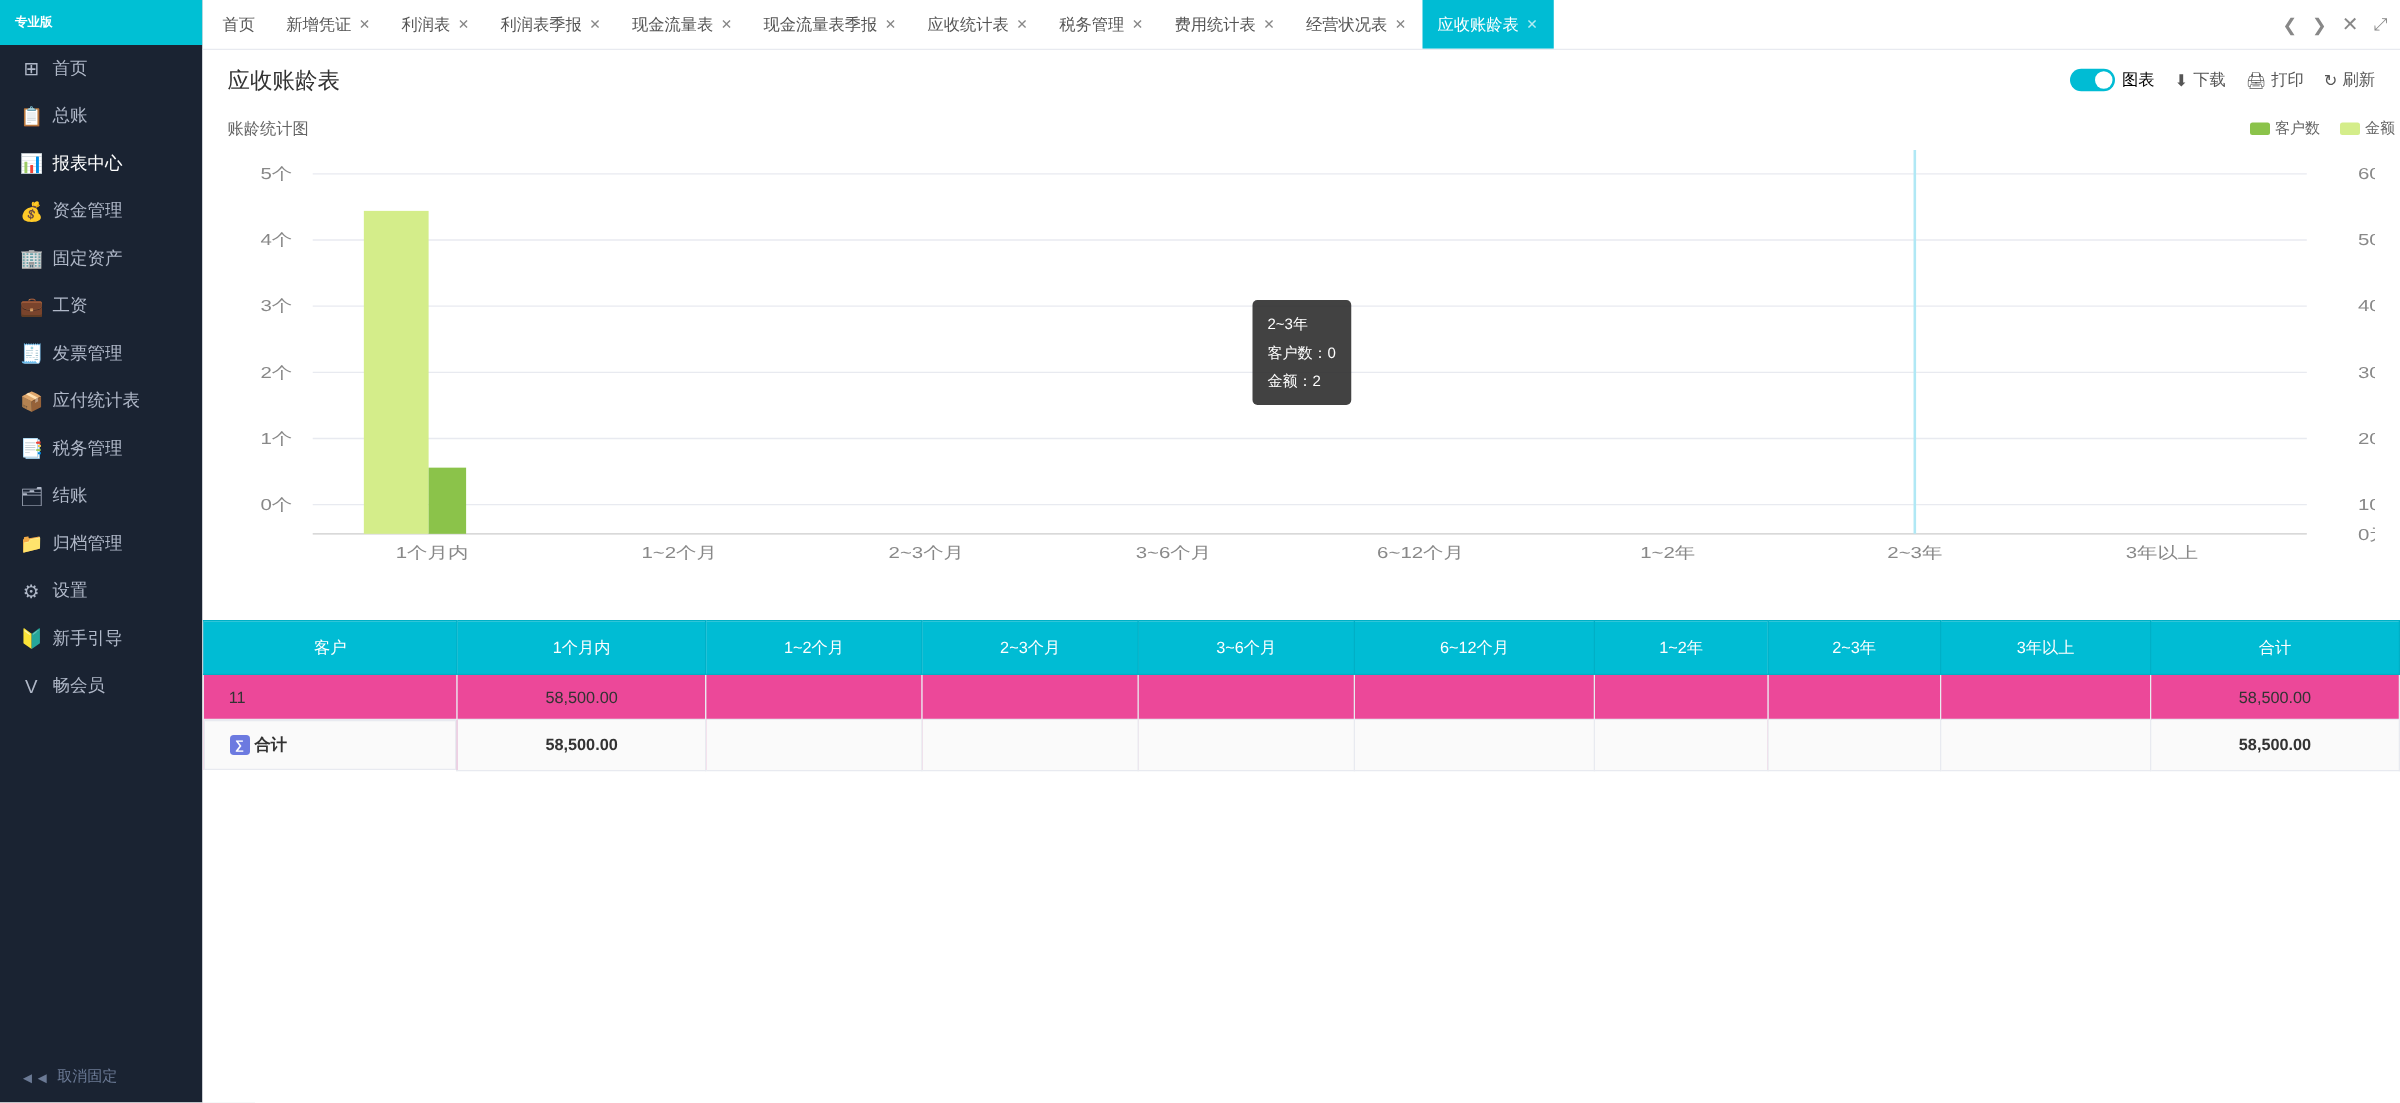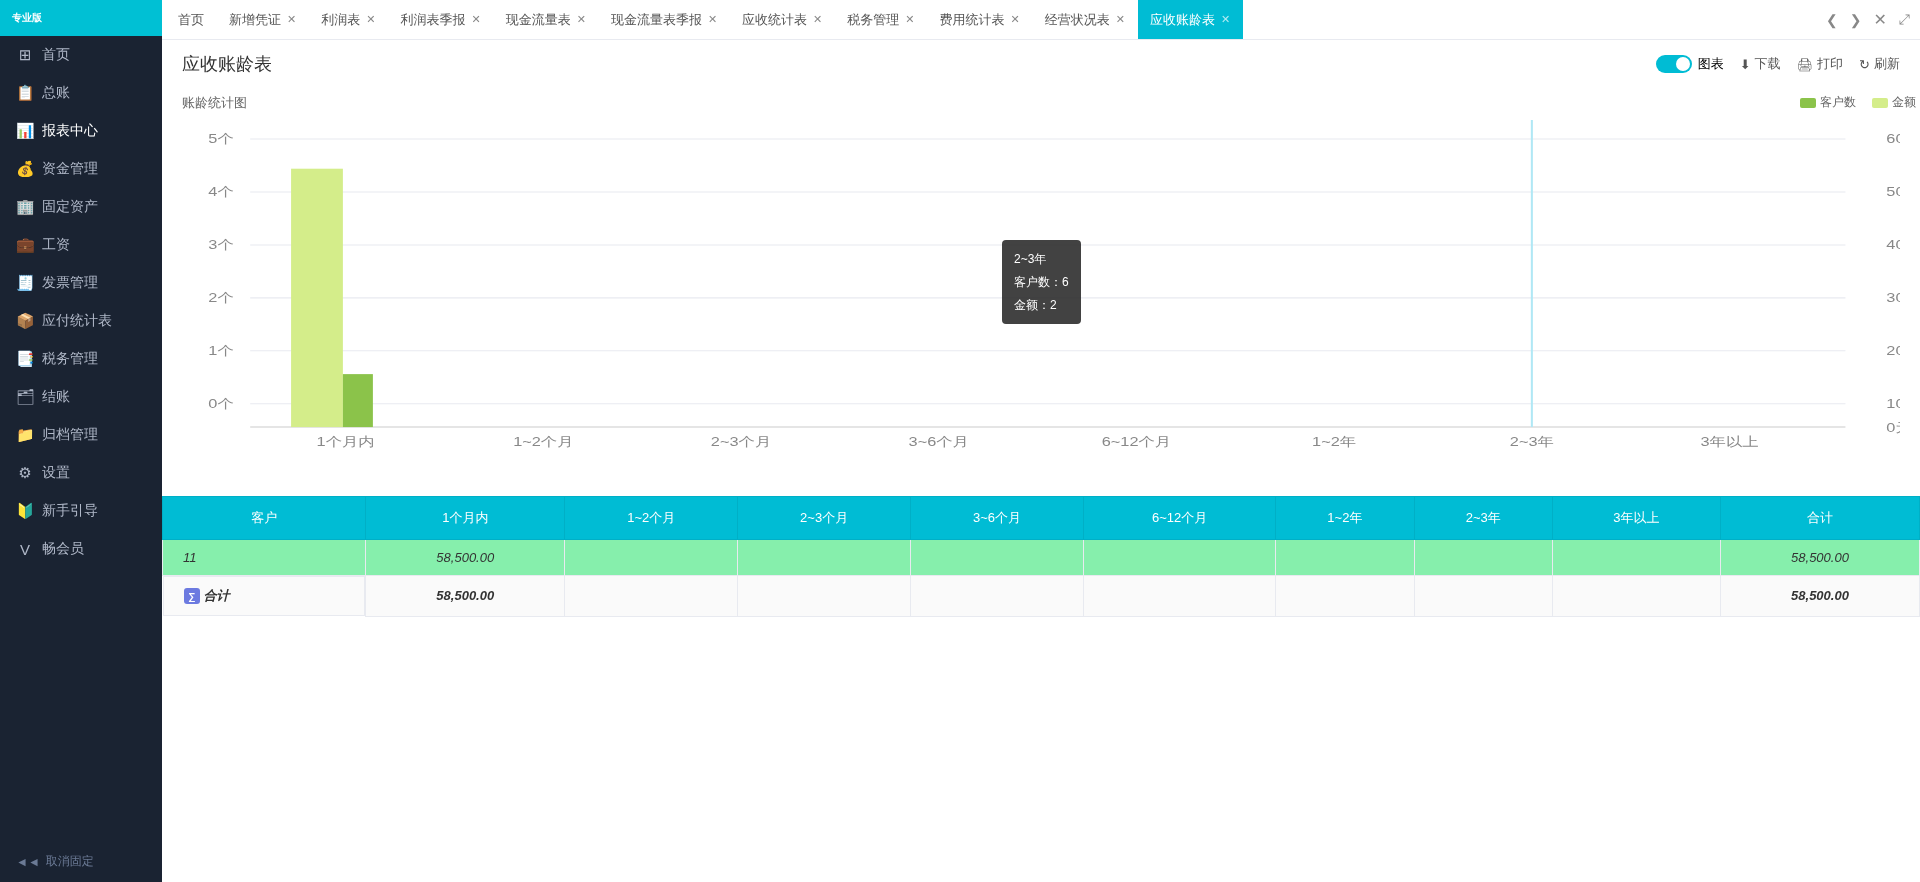--- a/index.html
+++ b/index.html
@@ -235,22 +235,21 @@
       background: #00bcd4;
       color: #fff;
     }
     .data-table thead th {
       padding: 12px 8px;
       font-weight: 500;
       text-align: center;
       border: 1px solid #00afc6;
     }
     .data-table tbody tr {
-      background: #86efac;
-      font-style: italic;
+      background: #ec4899;
     }
     .data-table tbody td {
       padding: 10px 8px;
       text-align: center;
       border: 1px solid #e8eaf0;
       color: #333;
     }
     .data-table tbody td:first-child { text-align: left; padding-left: 20px; }
     .table-footer-row td {
       font-weight: bold;
@@ -488,21 +487,21 @@
           <text x="845" y="308" font-size="12" fill="#888" text-anchor="middle">1~2年</text>
           <text x="990" y="308" font-size="12" fill="#888" text-anchor="middle">2~3年</text>
           <text x="1135" y="308" font-size="12" fill="#888" text-anchor="middle">3年以上</text>
 
           <line x1="990" y1="0" x2="990" y2="290" stroke="#b0e8f5" stroke-width="1.5" stroke-dasharray="none"></line>
         </svg>
 
         
         <div class="tooltip" style="position:absolute; top:120px; left:820px; background:rgba(40,40,40,0.88); color:#fff; border-radius:4px; padding:8px 12px; font-size:12px; line-height:1.9; pointer-events:none;">
           <div>2~3年</div>
-          <div>客户数：6</div>
+          <div>客户数：0</div>
           <div>金额：2</div>
         </div>
       </div>
     </div>
 
     <div class="table-area" style="margin-top:16px;">
       <table class="data-table">
         <thead>
           <tr>
             <th>客户</th>

